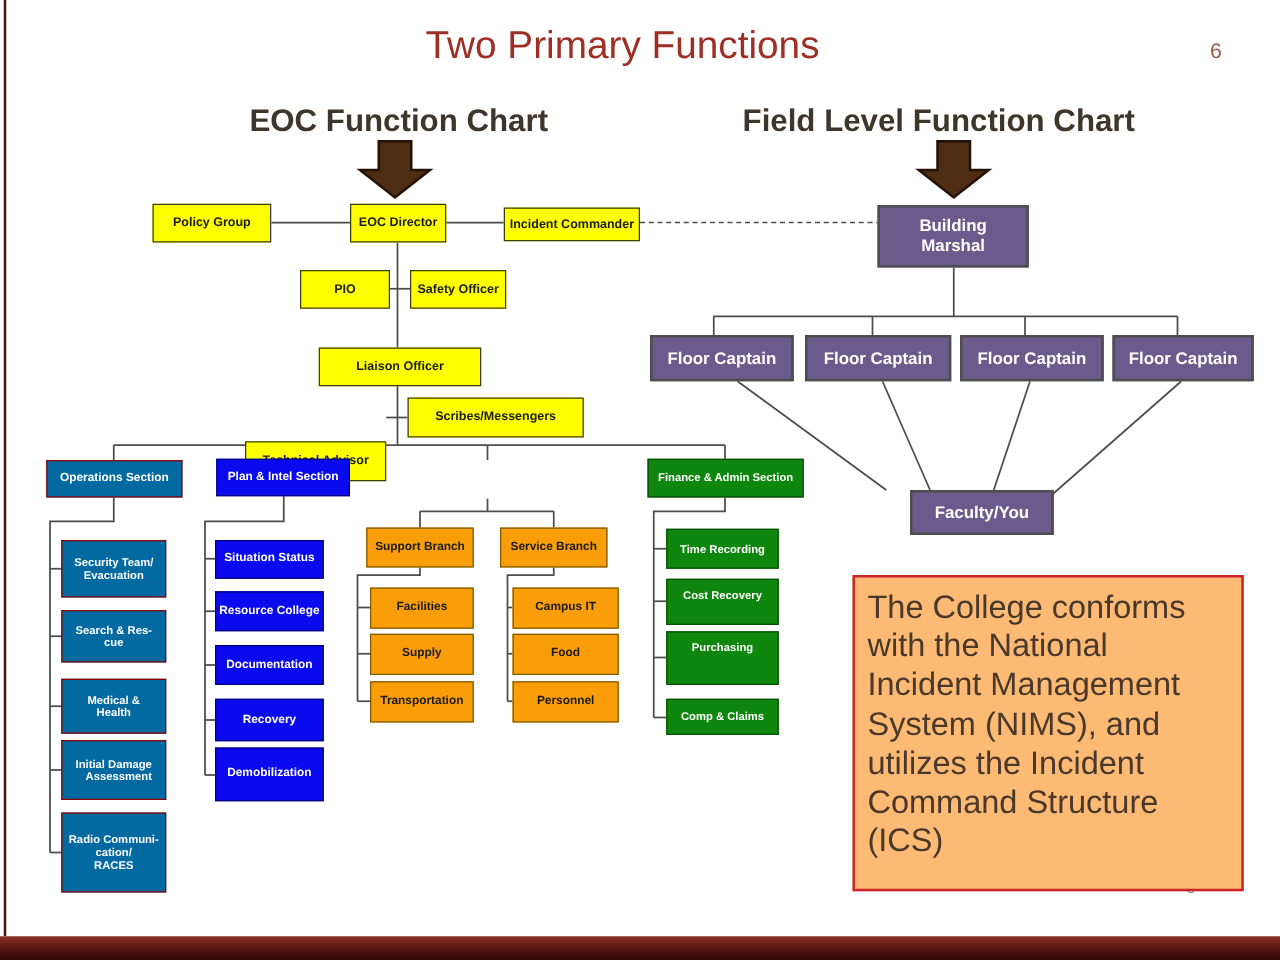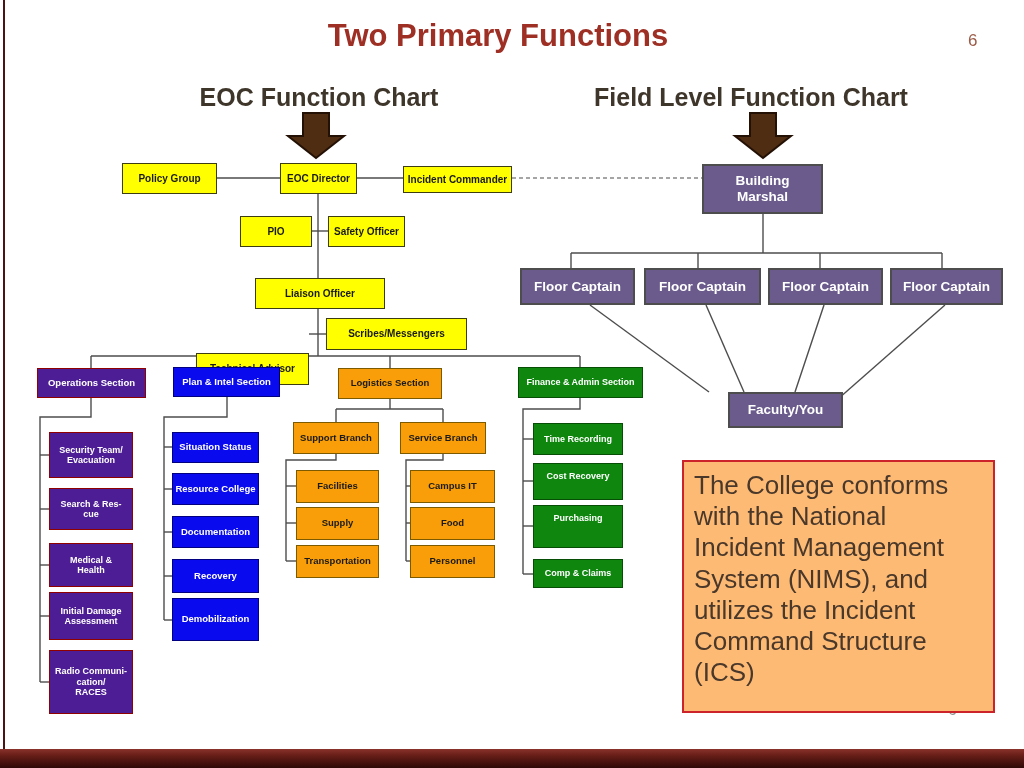--- a/index.html
+++ b/index.html
@@ -3,36 +3,36 @@
 <meta charset="utf-8">
 <style>
   html,body{margin:0;padding:0;background:#fff;font-family:"Liberation Sans",sans-serif;}
   #slide{position:relative;width:1024px;height:768px;background:#fff;overflow:hidden;}
 
   .edge-line{position:absolute;left:3px;top:0;width:2px;height:749px;background:#4a1414;}
   .bottom-bar{position:absolute;left:0;top:749px;width:1024px;height:19px;
     background:linear-gradient(#8a332c 0%,#6b2019 30%,#44100d 75%,#2e0907 100%);}
 
   .slide-title{position:absolute;left:0;top:18px;width:996px;text-align:center;
-    font-size:31px;font-weight:bold;color:#9e2f24;}
+    font-size:31px;font-weight:normal;color:#9e2f24;}
   .pg-top{position:absolute;left:968px;top:31px;font-size:17px;color:#9b5b46;}
   .pg-bottom{position:absolute;left:948px;top:701px;font-size:16px;color:#909090;}
 
   .chart-header{position:absolute;top:83px;width:400px;text-align:center;
     font-size:25px;font-weight:bold;color:#3f362b;}
   #eoc-header{left:119px;}
   #field-header{left:551px;}
 
   svg.lines{position:absolute;left:0;top:0;z-index:1;}
 
   .box{position:absolute;z-index:2;display:flex;align-items:center;justify-content:center;
     text-align:center;font-weight:bold;box-sizing:border-box;white-space:pre-line;
     line-height:1.15;padding:1px 2px;}
   .y{background:#ffff00;border:1.6px solid #3d3d12;color:#1a1a1a;font-size:10px;}
-  .red{background:#4c1d95;border:1.6px solid #8f0000;color:#fff;font-size:9px;}
+  .red{background:#0369a1;border:1.6px solid #8f0000;color:#fff;font-size:9px;}
   .blue{background:#0a0aef;border:1.6px solid #000080;color:#fff;font-size:9.5px;}
   .orange{background:#f99e08;border:1.6px solid #7c5a00;color:#1a1a1a;font-size:9.5px;}
   .green{background:#0f870f;border:1.6px solid #064d06;color:#fff;font-size:9px;}
   .purple{background:#6a5b8c;border:2px solid #4d4d4d;color:#fff;font-size:13.5px;}
 
   .note-box{position:absolute;left:682px;top:460px;width:313px;height:253px;z-index:2;
     border:2px solid #cc2229;background:#fdba74;box-sizing:border-box;}
   .note-text{margin:8px 0 0 10px;font-size:26px;line-height:1.2;color:#4a382a;
     white-space:pre-line;}
 </style>
@@ -125,30 +125,29 @@
   <div class="box y" style="left:280px;top:163px;width:77px;height:31px;">EOC Director</div>
   <div class="box y" style="left:403px;top:166px;width:109px;height:27px;">Incident Commander</div>
   <div class="box y" style="left:240px;top:216px;width:72px;height:31px;">PIO</div>
   <div class="box y" style="left:328px;top:216px;width:77px;height:31px;">Safety Officer</div>
   <div class="box y" style="left:255px;top:278px;width:130px;height:31px;">Liaison Officer</div>
   <div class="box y" style="left:196px;top:318px;width:113px;height:32px;margin-top:35px;">Technical Advisor</div>
   <div class="box y" style="left:326px;top:318px;width:141px;height:32px;">Scribes/Messengers</div>
 
   <div class="box red" style="left:37px;top:368px;width:109px;height:30px;font-size:9.5px;">Operations Section</div>
   <div class="box blue" style="left:173px;top:367px;width:107px;height:30px;">Plan &amp; Intel Section</div>
-  <div class="box orange" style="left:338px;top:368px;width:104px;height:31px;">Logistics Section</div>
   <div class="box green" style="left:518px;top:367px;width:125px;height:31px;">Finance &amp; Admin Section</div>
 
   <div class="box red" style="left:49px;top:432px;width:84px;height:46px;">Security Team/
 Evacuation</div>
   <div class="box red" style="left:49px;top:488px;width:84px;height:42px;">Search &amp; Res-
 cue</div>
   <div class="box red" style="left:49px;top:543px;width:84px;height:44px;">Medical &amp;
 Health</div>
-  <div class="box red" style="left:49px;top:592px;width:84px;height:48px;">Initial Damage
+  <div class="box red" style="left:49px;top:592px;width:84px;height:48px;text-align:right;">Initial Damage
 Assessment</div>
   <div class="box red" style="left:49px;top:650px;width:84px;height:64px;">Radio Communi-
 cation/
 RACES</div>
 
   <div class="box blue" style="left:172px;top:432px;width:87px;height:31px;">Situation Status</div>
   <div class="box blue" style="left:172px;top:473px;width:87px;height:32px;">Resource College</div>
   <div class="box blue" style="left:172px;top:516px;width:87px;height:32px;">Documentation</div>
   <div class="box blue" style="left:172px;top:559px;width:87px;height:34px;">Recovery</div>
   <div class="box blue" style="left:172px;top:598px;width:87px;height:43px;">Demobilization</div>

